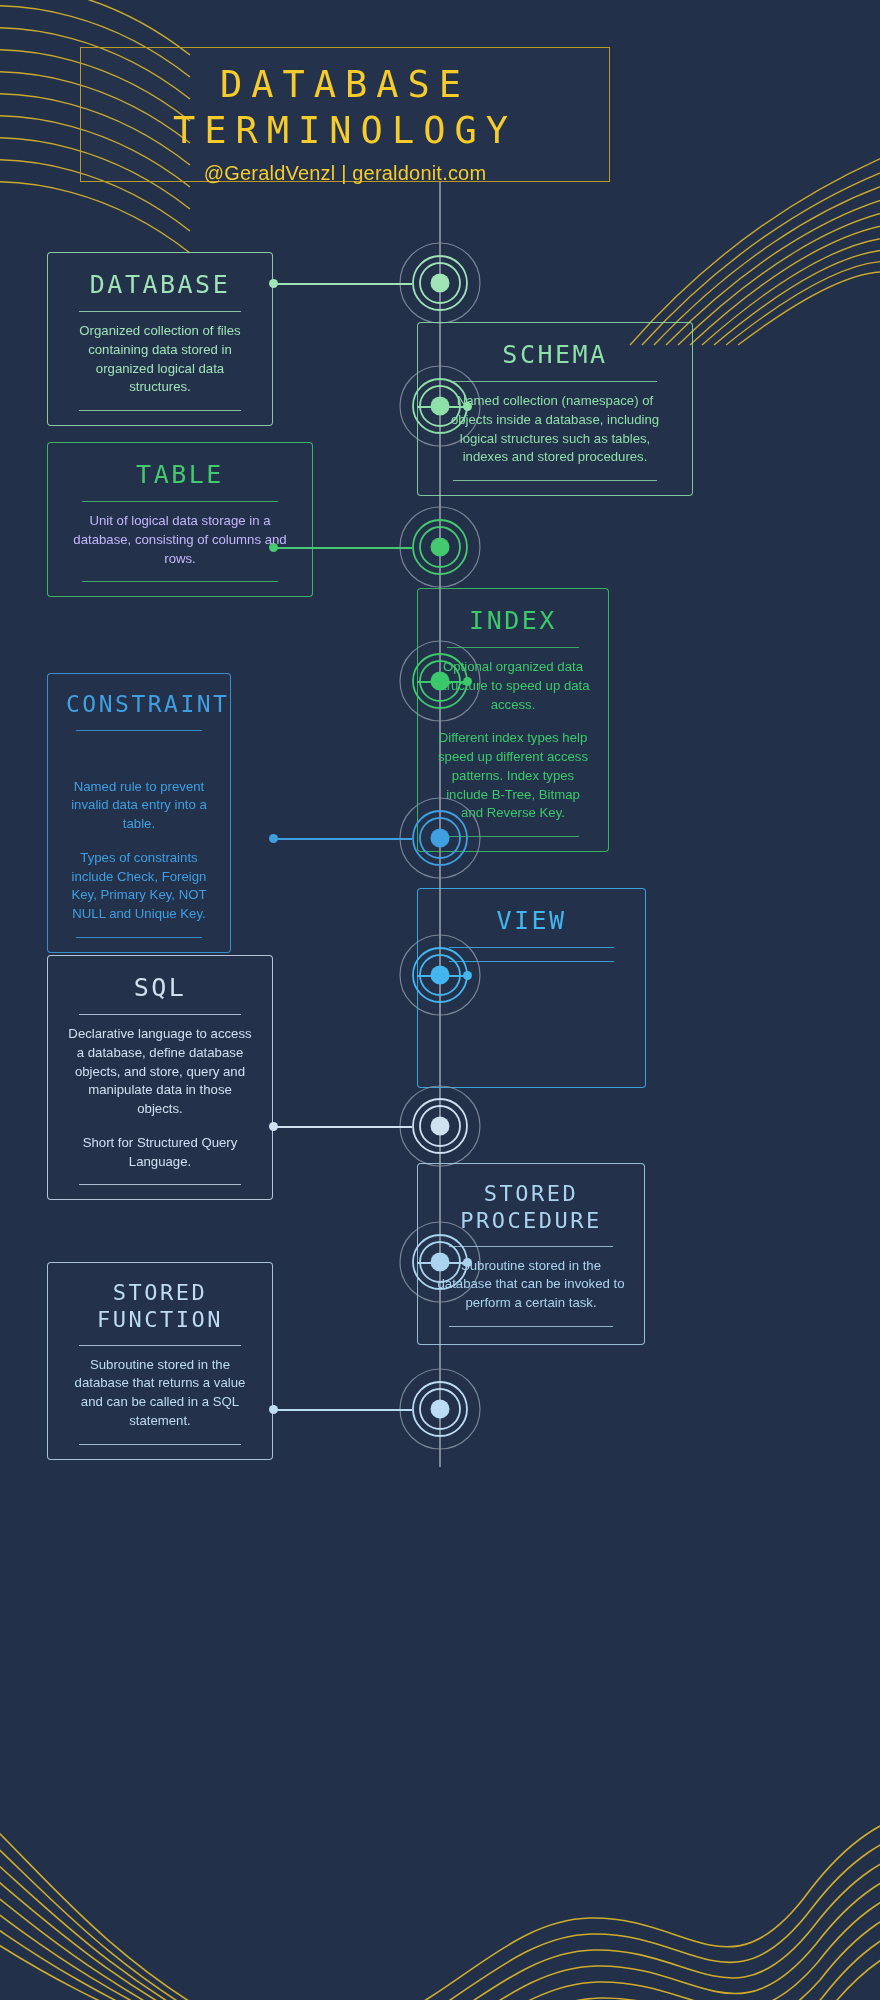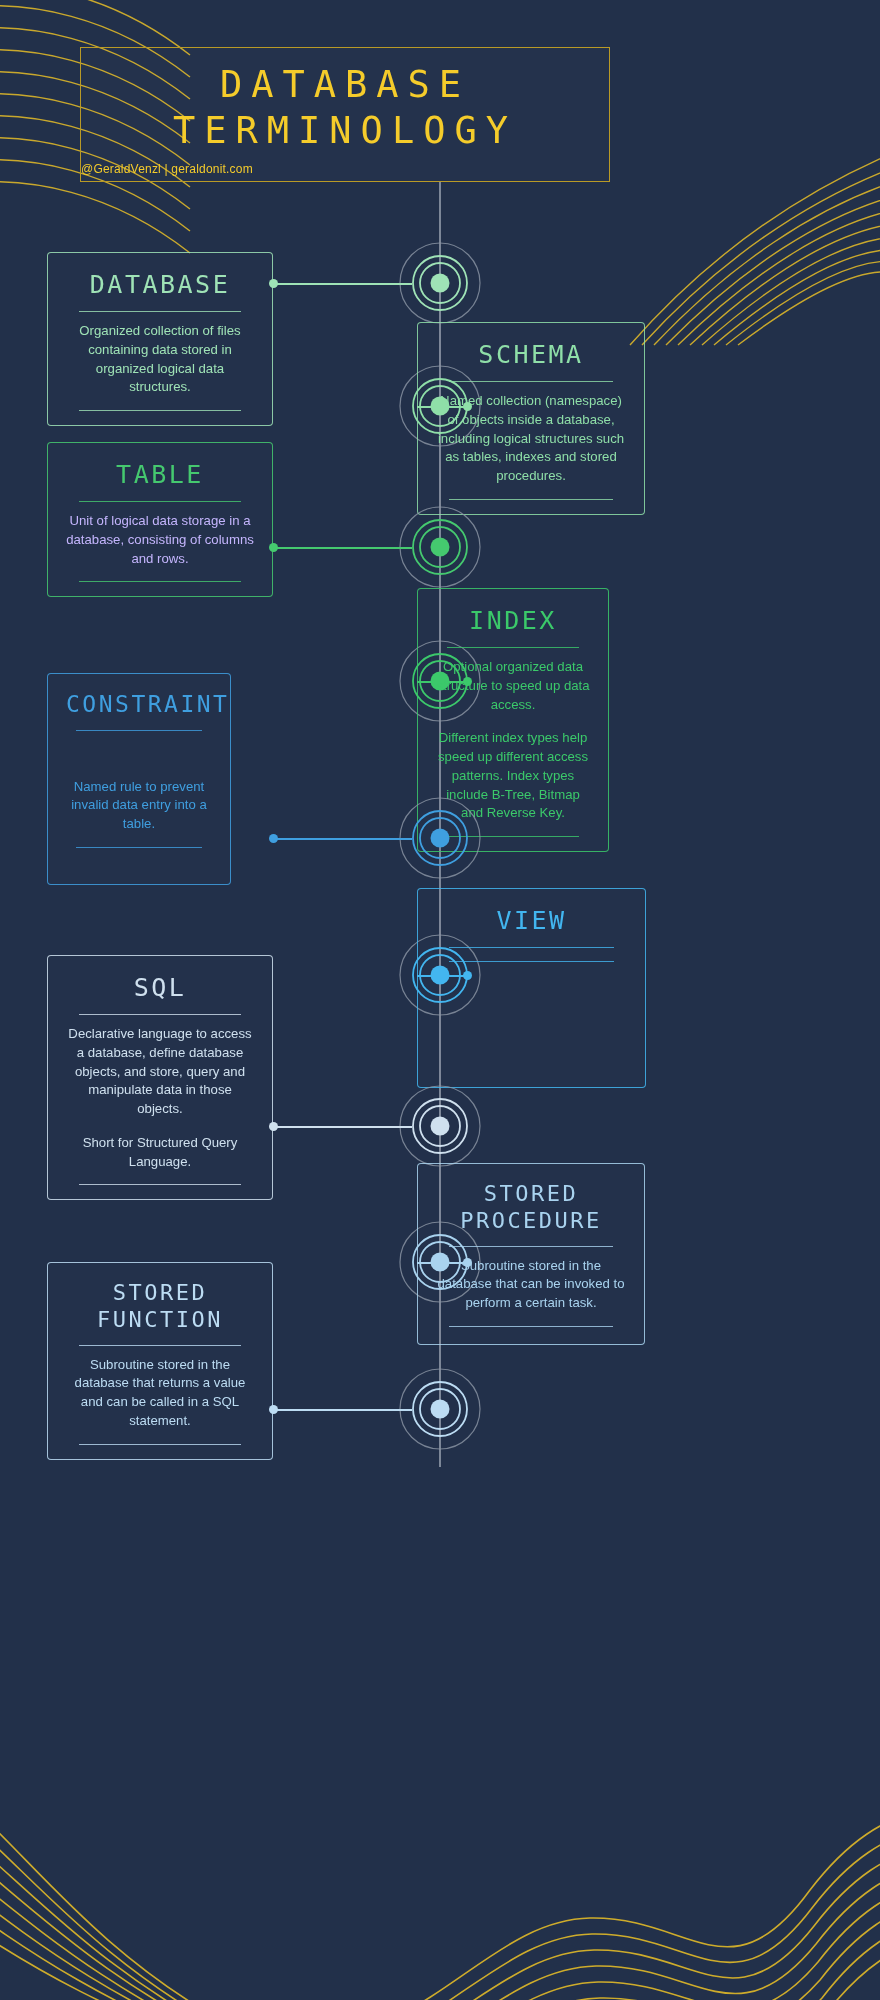--- a/index.html
+++ b/index.html
@@ -23,21 +23,21 @@
     border:1.5px solid #b99a26; background:rgba(255,255,255,0.012);
   }
   #title-line1, #title-line2 {
     color:#f5cc2b; text-align:center; font-weight:400;
     letter-spacing:9px; line-height:1.0;
     font-family:"DejaVu Sans Mono", monospace;
   }
   #title-line1 { font-size:37px; margin-top:18px; }
   #title-line2 { font-size:37px; margin-top:9px; }
   #title-sub {
-    color:#f5cc2b; font-size:12px;
+    color:#f5cc2b; text-align:center; font-size:20px;
     margin-top:13px; letter-spacing:.2px;
   }
 
   
   #spine {
     position:absolute; left:439px; top:182px; width:1.5px; height:1285px;
     background:#8d97a6; opacity:.85;
   }
 
   
@@ -156,40 +156,40 @@
         <svg width="84" height="84" viewBox="0 0 84 84" fill="none">
           <circle cx="42" cy="42" r="40" stroke="#8d97a6" stroke-width="1.2" opacity=".8"></circle>
           <circle cx="42" cy="42" r="27" stroke="#8fdfa8" stroke-width="1.8"></circle>
           <circle cx="42" cy="42" r="20" stroke="#8fdfa8" stroke-width="1.8"></circle>
           <circle cx="42" cy="42" r="9.5" fill="#8fdfa8"></circle>
         </svg>
       </div>
       <div class="conn" style="left: 417px; top: 406px; width: 51px; background: rgb(143, 223, 168);">
         <div class="dot" style="background: rgb(143, 223, 168); right: -4px;"></div>
       </div>
-      <div class="card" style="left: 417px; top: 322px; width: 228px; min-height: 170px; border-color: rgba(143, 223, 168, 0.85);">
+      <div class="card" style="left: 417px; top: 322px; width: 276px; min-height: 170px; border-color: rgba(143, 223, 168, 0.85);">
         <div class="card-title" style="color: rgb(143, 223, 168); font-size: 25px;">SCHEMA</div>
         <div class="rule" style="background: rgba(143, 223, 168, 0.8);"></div>
         <div class="card-body" style="color: rgb(143, 223, 168);">
           <p>Named collection (namespace) of objects inside a database, including logical structures such as tables, indexes and stored procedures.</p>
         </div>
         <div class="rule-bottom" style="background: rgba(143, 223, 168, 0.8);"></div>
       </div>
       <div class="node" style="left: 398px; top: 505px;">
         <svg width="84" height="84" viewBox="0 0 84 84" fill="none">
           <circle cx="42" cy="42" r="40" stroke="#8d97a6" stroke-width="1.2" opacity=".8"></circle>
           <circle cx="42" cy="42" r="27" stroke="#45c96f" stroke-width="1.8"></circle>
           <circle cx="42" cy="42" r="20" stroke="#45c96f" stroke-width="1.8"></circle>
           <circle cx="42" cy="42" r="9.5" fill="#45c96f"></circle>
         </svg>
       </div>
       <div class="conn" style="left: 273px; top: 547px; width: 139px; background: rgb(69, 201, 111);">
         <div class="dot" style="background: rgb(69, 201, 111); left: -4px;"></div>
       </div>
-      <div class="card" style="left: 47px; top: 442px; width: 226px; min-height: 137px; border-color: rgba(69, 201, 111, 0.85);">
+      <div class="card" style="left: 47px; top: 442px; width: 266px; min-height: 137px; border-color: rgba(69, 201, 111, 0.85);">
         <div class="card-title" style="color: rgb(69, 201, 111); font-size: 25px;">TABLE</div>
         <div class="rule" style="background: rgba(69, 201, 111, 0.8);"></div>
         <div class="card-body" style="color: #c4b5fd; text-align: center;">
           <p>Unit of logical data storage in a database, consisting of columns and rows.</p>
         </div>
         <div class="rule-bottom" style="background: rgba(69, 201, 111, 0.8);"></div>
       </div>
       <div class="node" style="left: 398px; top: 639px;">
         <svg width="84" height="84" viewBox="0 0 84 84" fill="none">
           <circle cx="42" cy="42" r="40" stroke="#8d97a6" stroke-width="1.2" opacity=".8"></circle>
@@ -219,20 +219,21 @@
         </svg>
       </div>
       <div class="conn" style="left: 273px; top: 838px; width: 139px; background: rgb(63, 159, 224);">
         <div class="dot" style="background: rgb(63, 159, 224); left: -4px;"></div>
       </div>
       <div class="card" style="left: 47px; top: 673px; width: 184px; min-height: 212px; border-color: rgba(63, 159, 224, 0.85);">
         <div class="card-title" style="color: rgb(63, 159, 224); font-size: 23px;">CONSTRAINT</div>
         <div class="rule" style="background: rgba(63, 159, 224, 0.8);"></div>
         <div class="card-body" style="color: rgb(63, 159, 224); margin-top: 47px;">
           <p>Named rule to prevent invalid data entry into a table.</p>
+          <p>Types of constraints include Check, Foreign Key, Primary Key, NOT NULL and Unique Key.</p>
         </div>
         <div class="rule-bottom" style="background: rgba(63, 159, 224, 0.8);"></div>
       </div>
       <div class="node" style="left: 398px; top: 933px;">
         <svg width="84" height="84" viewBox="0 0 84 84" fill="none">
           <circle cx="42" cy="42" r="40" stroke="#8d97a6" stroke-width="1.2" opacity=".8"></circle>
           <circle cx="42" cy="42" r="27" stroke="#42b6f0" stroke-width="1.8"></circle>
           <circle cx="42" cy="42" r="20" stroke="#42b6f0" stroke-width="1.8"></circle>
           <circle cx="42" cy="42" r="9.5" fill="#42b6f0"></circle>
         </svg>

